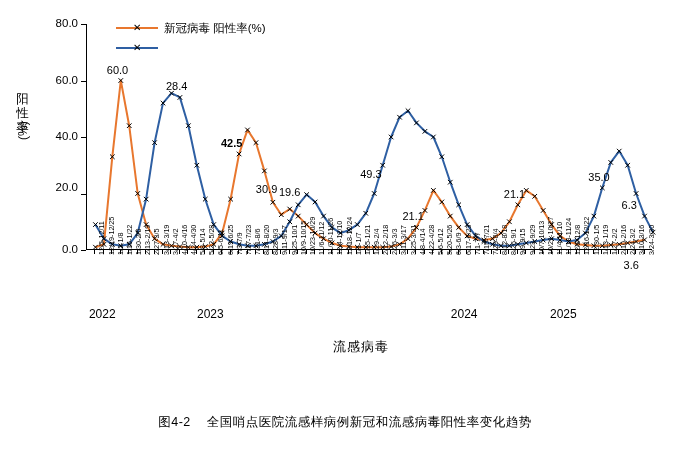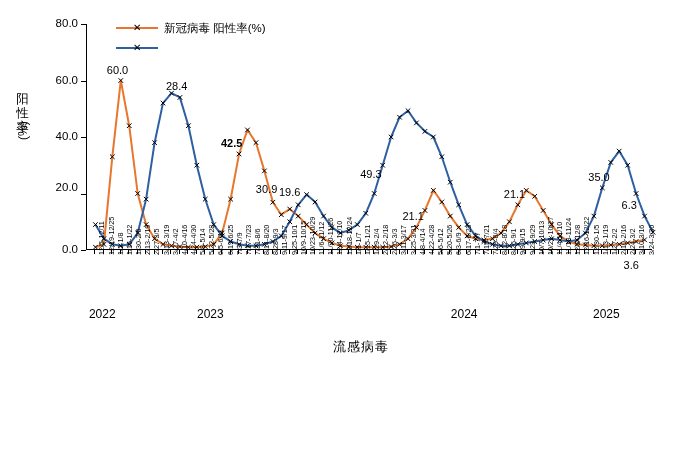--- a/index.html
+++ b/index.html
@@ -411,21 +411,21 @@
       <div class="x-lab" style="left: 619.097px; top: 255px;">2/10-2/16</div>
       <div class="x-lab" style="left: 628.249px; top: 255px;">2/24-3/2</div>
       <div class="x-lab" style="left: 637.4px; top: 255px;">3/10-3/16</div>
       <div class="x-lab" style="left: 646.552px; top: 255px;">3/24-3/30</div>
     </div>
 
   <div id="years">
       <div class="year-lab" style="left: 88.8955px; top: 307px;">2022</div>
       <div class="year-lab" style="left: 197px; top: 307px;">2023</div>
       <div class="year-lab" style="left: 426.806px; top: 307px; margin-left: 24px;">2024</div>
-      <div class="year-lab" style="left: 593px; top: 307px;">2025</div>
+      <div class="year-lab" style="left: 550px; top: 307px;">2025</div>
     </div>
 
   <div class="axis-title" id="xtitle" style="left: 333px; top: 338px;">流感病毒</div>
 
   <div class="legend">
     <div class="legend-row">
       <span class="legend-swatch">
         <span class="bar" id="sw0" style="background: rgb(232, 119, 46);"></span>
           <span class="mk">✕</span>
       </span>
@@ -446,13 +446,16 @@
       <div class="anno" style="left: 255.851px; top: 183.257px;">30.9</div>
       <div class="anno" style="left: 279px; top: 185.8px;">19.6</div>
       <div class="anno" style="left: 360.224px; top: 168px;">49.3</div>
       <div class="anno" style="left: 402.463px; top: 210.4px;">21.1</div>
       <div class="anno" style="left: 503.836px; top: 187.8px;">21.1</div>
       <div class="anno" style="left: 588.313px; top: 170.85px;">35.0</div>
       <div class="anno" style="left: 621.552px; top: 199.1px;">6.3</div>
       <div class="anno" style="left: 623.552px; top: 259px;">3.6</div>
     </div>
 
+  <div class="caption">
+    <span class="fignum">图4-2</span><span>全国哨点医院流感样病例新冠和流感病毒阳性率变化趋势</span>
+  </div>
 </div>
 
 </body></html>

